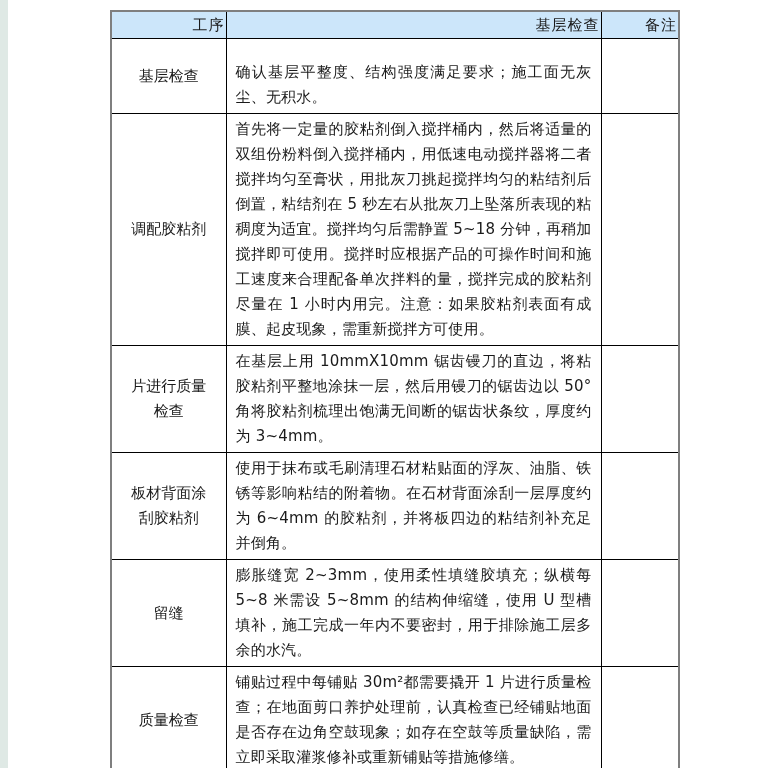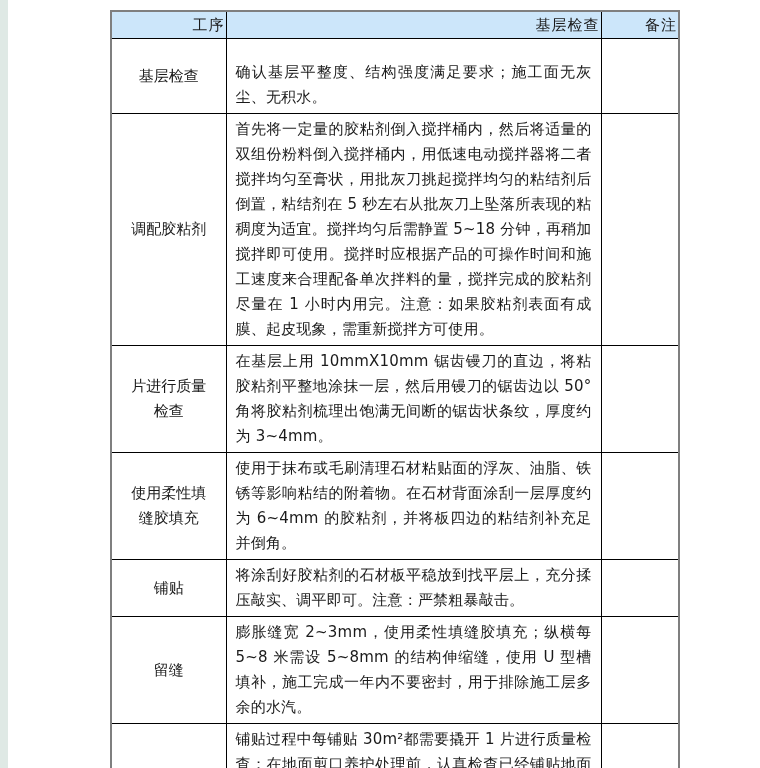--- a/index.html
+++ b/index.html
@@ -105,27 +105,22 @@
         <td class="process-cell">调配胶粘剂</td>
         <td class="points-cell">首先将一定量的胶粘剂倒入搅拌桶内，然后将适量的双组份粉料倒入搅拌桶内，用低速电动搅拌器将二者搅拌均匀至膏状，用批灰刀挑起搅拌均匀的粘结剂后倒置，粘结剂在 5 秒左右从批灰刀上坠落所表现的粘稠度为适宜。搅拌均匀后需静置 5~18 分钟，再稍加搅拌即可使用。搅拌时应根据产品的可操作时间和施工速度来合理配备单次拌料的量，搅拌完成的胶粘剂尽量在 1 小时内用完。注意：如果胶粘剂表面有成膜、起皮现象，需重新搅拌方可使用。</td>
         <td class="remark-cell"></td>
       </tr>
       <tr>
         <td class="process-cell">片进行质量检查</td>
         <td class="points-cell">在基层上用 10mmX10mm 锯齿镘刀的直边，将粘胶粘剂平整地涂抹一层，然后用镘刀的锯齿边以 50° 角将胶粘剂梳理出饱满无间断的锯齿状条纹，厚度约为 3~4mm。</td>
         <td class="remark-cell"></td>
       </tr>
       <tr>
-        <td class="process-cell">使用柔性填缝胶填充</td>
+        <td class="process-cell">板材背面涂刮胶粘剂</td>
         <td class="points-cell">使用于抹布或毛刷清理石材粘贴面的浮灰、油脂、铁锈等影响粘结的附着物。在石材背面涂刮一层厚度约为 6~4mm 的胶粘剂，并将板四边的粘结剂补充足并倒角。</td>
-        <td class="remark-cell"></td>
-      </tr>
-      <tr>
-        <td class="process-cell">铺贴</td>
-        <td class="points-cell">将涂刮好胶粘剂的石材板平稳放到找平层上，充分揉压敲实、调平即可。注意：严禁粗暴敲击。</td>
         <td class="remark-cell"></td>
       </tr>
       <tr>
         <td class="process-cell">留缝</td>
         <td class="points-cell">膨胀缝宽 2~3mm，使用柔性填缝胶填充；纵横每 5~8 米需设 5~8mm 的结构伸缩缝，使用 U 型槽填补，施工完成一年内不要密封，用于排除施工层多余的水汽。</td>
         <td class="remark-cell"></td>
       </tr>
       <tr>
         <td class="process-cell">质量检查</td>
         <td class="points-cell">铺贴过程中每铺贴 30m²都需要撬开 1 片进行质量检查；在地面剪口养护处理前，认真检查已经铺贴地面是否存在边角空鼓现象；如存在空鼓等质量缺陷，需立即采取灌浆修补或重新铺贴等措施修缮。</td>

